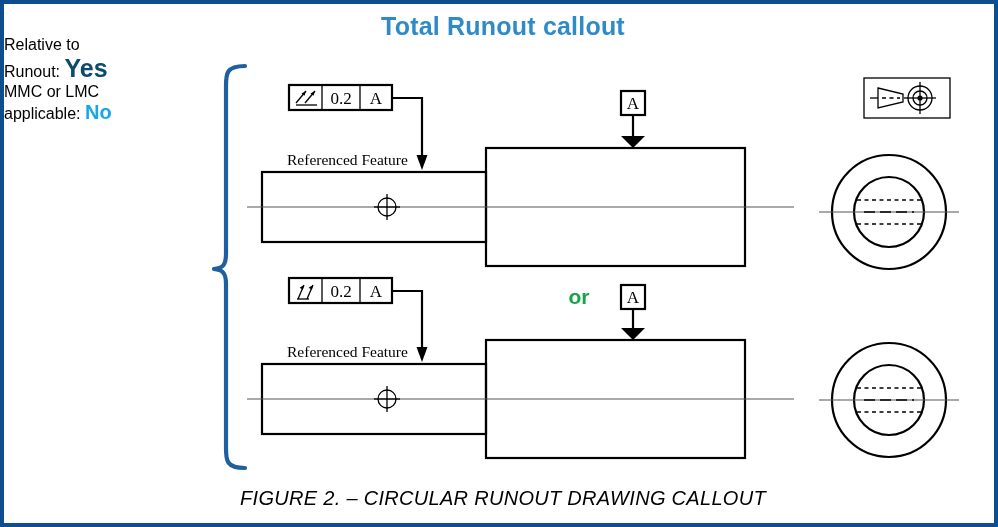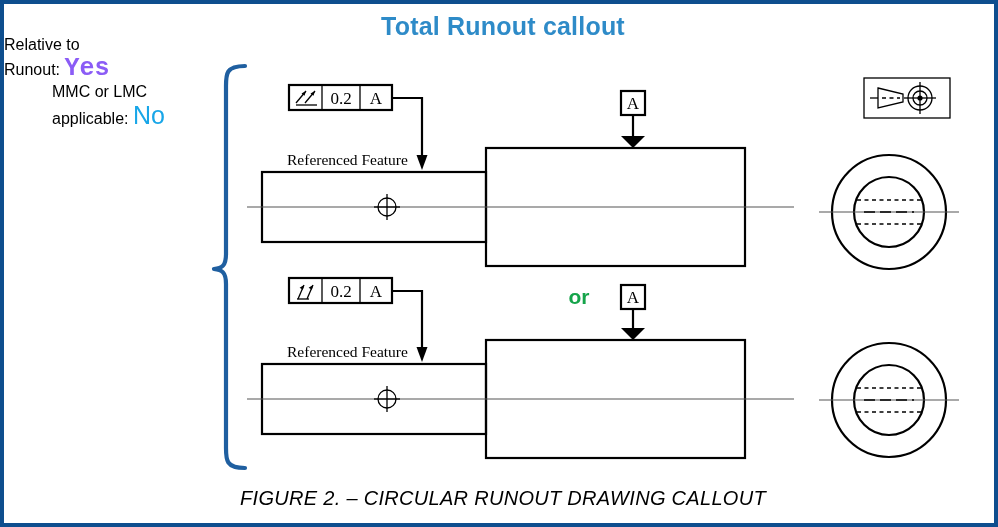--- a/index.html
+++ b/index.html
@@ -26,24 +26,24 @@
     top: 8px;
     width: 998px;
     text-align: center;
     font-family: "Liberation Sans", sans-serif;
     font-size: 25px;
     font-weight: bold;
     color: #2e8bc8;
     letter-spacing: 0.2px;
   }
   #label-datum { left: 0px; top: 168px; margin-top: 32px; }
-  #label-mmc   { left: 0px; top: 282px; margin-left: 48px; }
-
-  .val-yes { color: #8b5cf6; font-size: 25px; font-weight: bold; font-family: Liberation Mono, monospace; }
-  .val-no  { color: #18a6e8; font-size: 25px; font-weight: normal; }
+  #label-mmc   { left: 0px; top: 282px; }
+
+  .val-yes { color: #0c4a6e; font-size: 25px; font-weight: bold; }
+  .val-no  { color: #18a6e8; font-size: 20px; font-weight: bold; }
 
   
   #drawing {
     position: absolute;
     left: 0;
     top: 0;
     width: 998px;
     height: 527px;
   }
 

